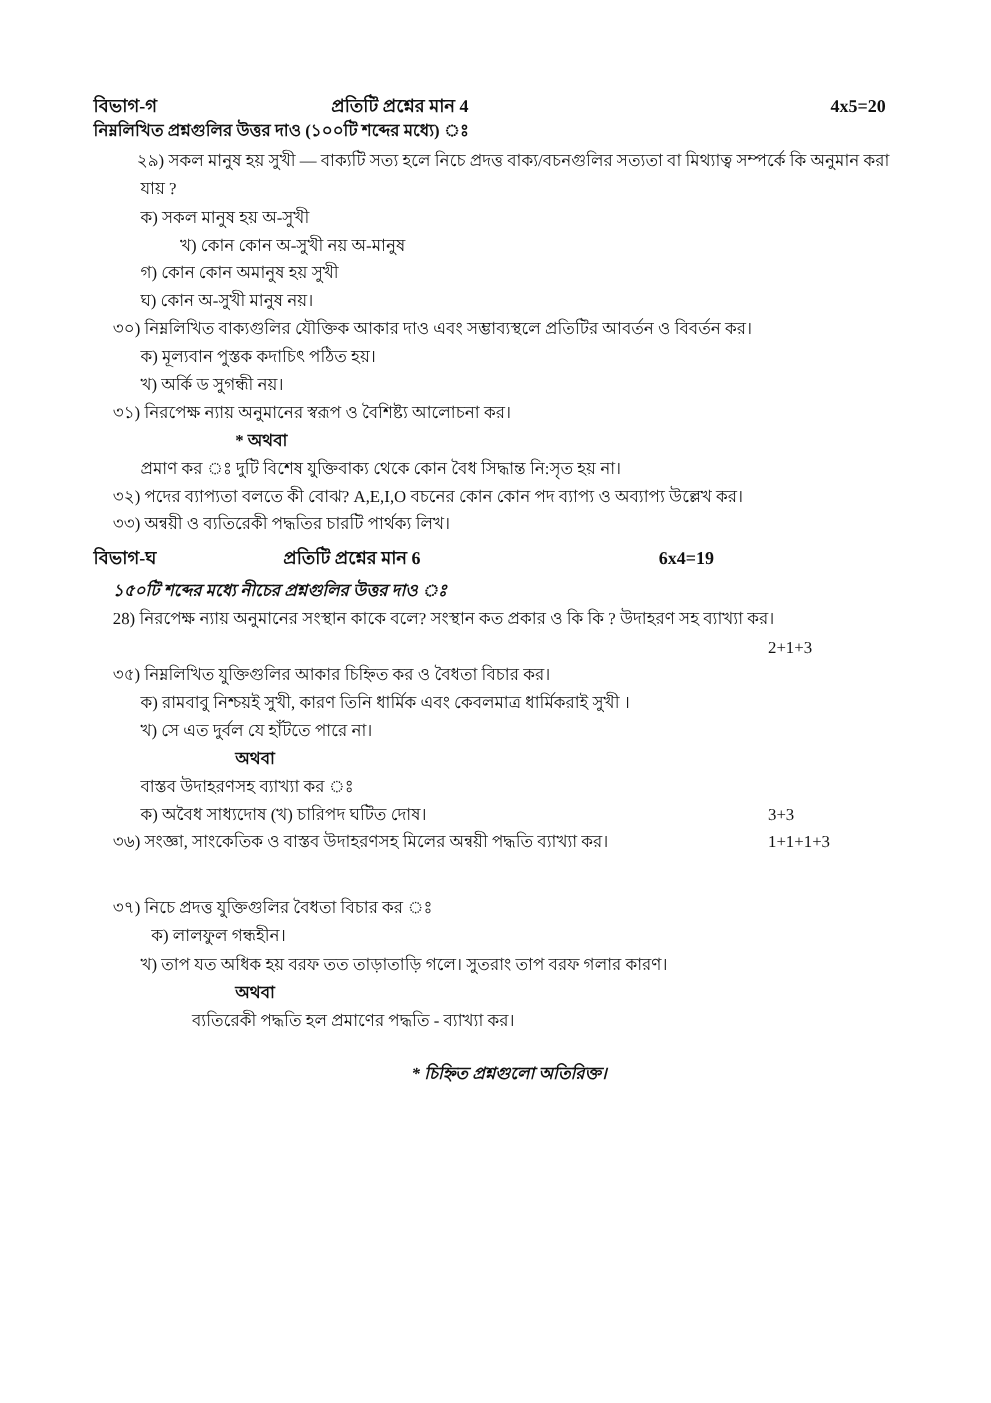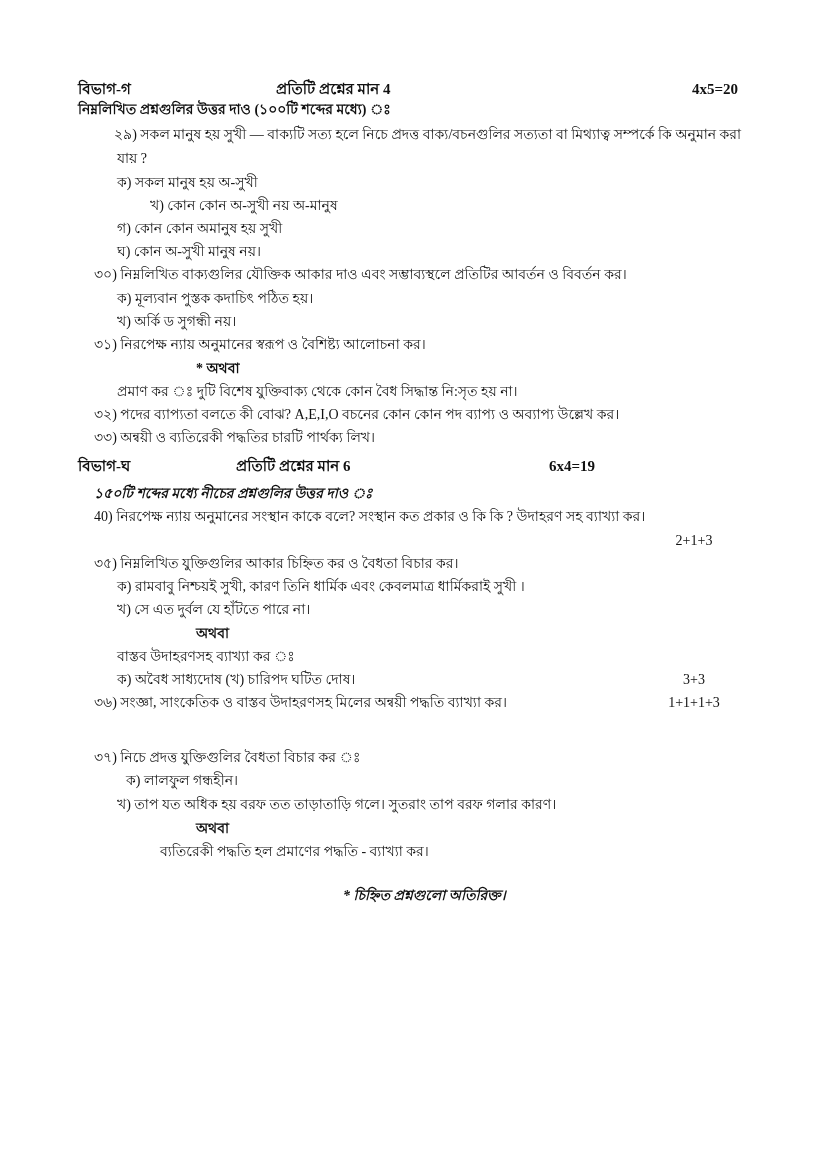--- a/index.html
+++ b/index.html
@@ -5,21 +5,21 @@
     html, body { margin: 0; padding: 0; background: #ffffff; }
     body {
       width: 826px; height: 1169px; position: relative; overflow: hidden;
       font-family: "Liberation Serif", "DejaVu Serif", serif;
       color: #111111; font-size: 14px;
     }
     .abs { position: absolute; white-space: nowrap; line-height: 18px; }
     .bold { font-weight: bold; }
     .ital { font-style: italic; text-align: center; }
     .sec { font-size: 15px; font-weight: bold; }
-    .marks-r { text-align: center; }
+    .marks-r { text-align: left; }
   </style>
 </head>
 <body>
 
 <div class="abs sec" style="left:78px;top:80px;">বিভাগ-গ</div>
 <div class="abs sec" style="left:276px;top:80px;">প্রতিটি প্রশ্নের মান 4</div>
 <div class="abs sec" style="left:692px;top:80px;">4x5=20</div>
 <div class="abs bold" style="left:78px;top:101px;">নিম্নলিখিত প্রশ্নগুলির উত্তর দাও (১০০টি শব্দের মধ্যে) ঃ</div>
 
 <div class="abs" style="left:94px;top:126px;margin-left:20px;">২৯)  সকল মানুষ হয় সুখী — বাক্যটি সত্য হলে নিচে প্রদত্ত বাক্য/বচনগুলির সত্যতা বা মিথ্যাত্ব সম্পর্কে কি অনুমান করা</div>
@@ -38,21 +38,21 @@
 <div class="abs" style="left:117px;top:383px;">প্রমাণ কর ঃ দুটি বিশেষ যুক্তিবাক্য থেকে কোন বৈধ সিদ্ধান্ত নি:সৃত হয় না।</div>
 
 <div class="abs" style="left:94px;top:406px;">৩২)    পদের ব্যাপ্যতা বলতে কী বোঝ? A,E,I,O বচনের কোন কোন পদ ব্যাপ্য ও অব্যাপ্য উল্লেখ কর।</div>
 <div class="abs" style="left:94px;top:429px;">৩৩)   অন্বয়ী ও ব্যতিরেকী  পদ্ধতির চারটি পার্থক্য লিখ।</div>
 
 <div class="abs sec" style="left:78px;top:457px;">বিভাগ-ঘ</div>
 <div class="abs sec" style="left:236px;top:457px;">প্রতিটি প্রশ্নের মান 6</div>
 <div class="abs sec" style="left:549px;top:457px;">6x4=19</div>
 <div class="abs bold ital" style="left:94px;top:485px;">১৫০টি শব্দের মধ্যে নীচের প্রশ্নগুলির উত্তর দাও ঃ</div>
 
-<div class="abs" style="left:94px;top:508px;">40)  নিরপেক্ষ ন্যায় অনুমানের সংস্থান কাকে বলে? সংস্থান কত প্রকার ও কি কি  ? উদাহরণ সহ ব্যাখ্যা কর।</div>
+<div class="abs" style="left:94px;top:508px;">28)  নিরপেক্ষ ন্যায় অনুমানের সংস্থান কাকে বলে? সংস্থান কত প্রকার ও কি কি  ? উদাহরণ সহ ব্যাখ্যা কর।</div>
 <div class="abs marks-r" style="left:640px;width:108px;top:532px;">2+1+3</div>
 
 <div class="abs" style="left:94px;top:555px;">৩৫) নিম্নলিখিত যুক্তিগুলির আকার চিহ্নিত কর ও বৈধতা বিচার কর।</div>
 <div class="abs" style="left:117px;top:578px;">ক) রামবাবু নিশ্চয়ই সুখী, কারণ তিনি ধার্মিক এবং কেবলমাত্র ধার্মিকরাই সুখী ।</div>
 <div class="abs" style="left:117px;top:601px;">খ) সে এত দুর্বল যে হাঁটতে পারে না।</div>
 <div class="abs bold" style="left:196px;top:625px;">অথবা</div>
 <div class="abs" style="left:117px;top:648px;">বাস্তব উদাহরণসহ ব্যাখ্যা কর ঃ</div>
 <div class="abs" style="left:117px;top:671px;">ক) অবৈধ সাধ্যদোষ (খ) চারিপদ ঘটিত দোষ।</div>
 <div class="abs marks-r" style="left:640px;width:108px;top:671px;">3+3</div>
 

